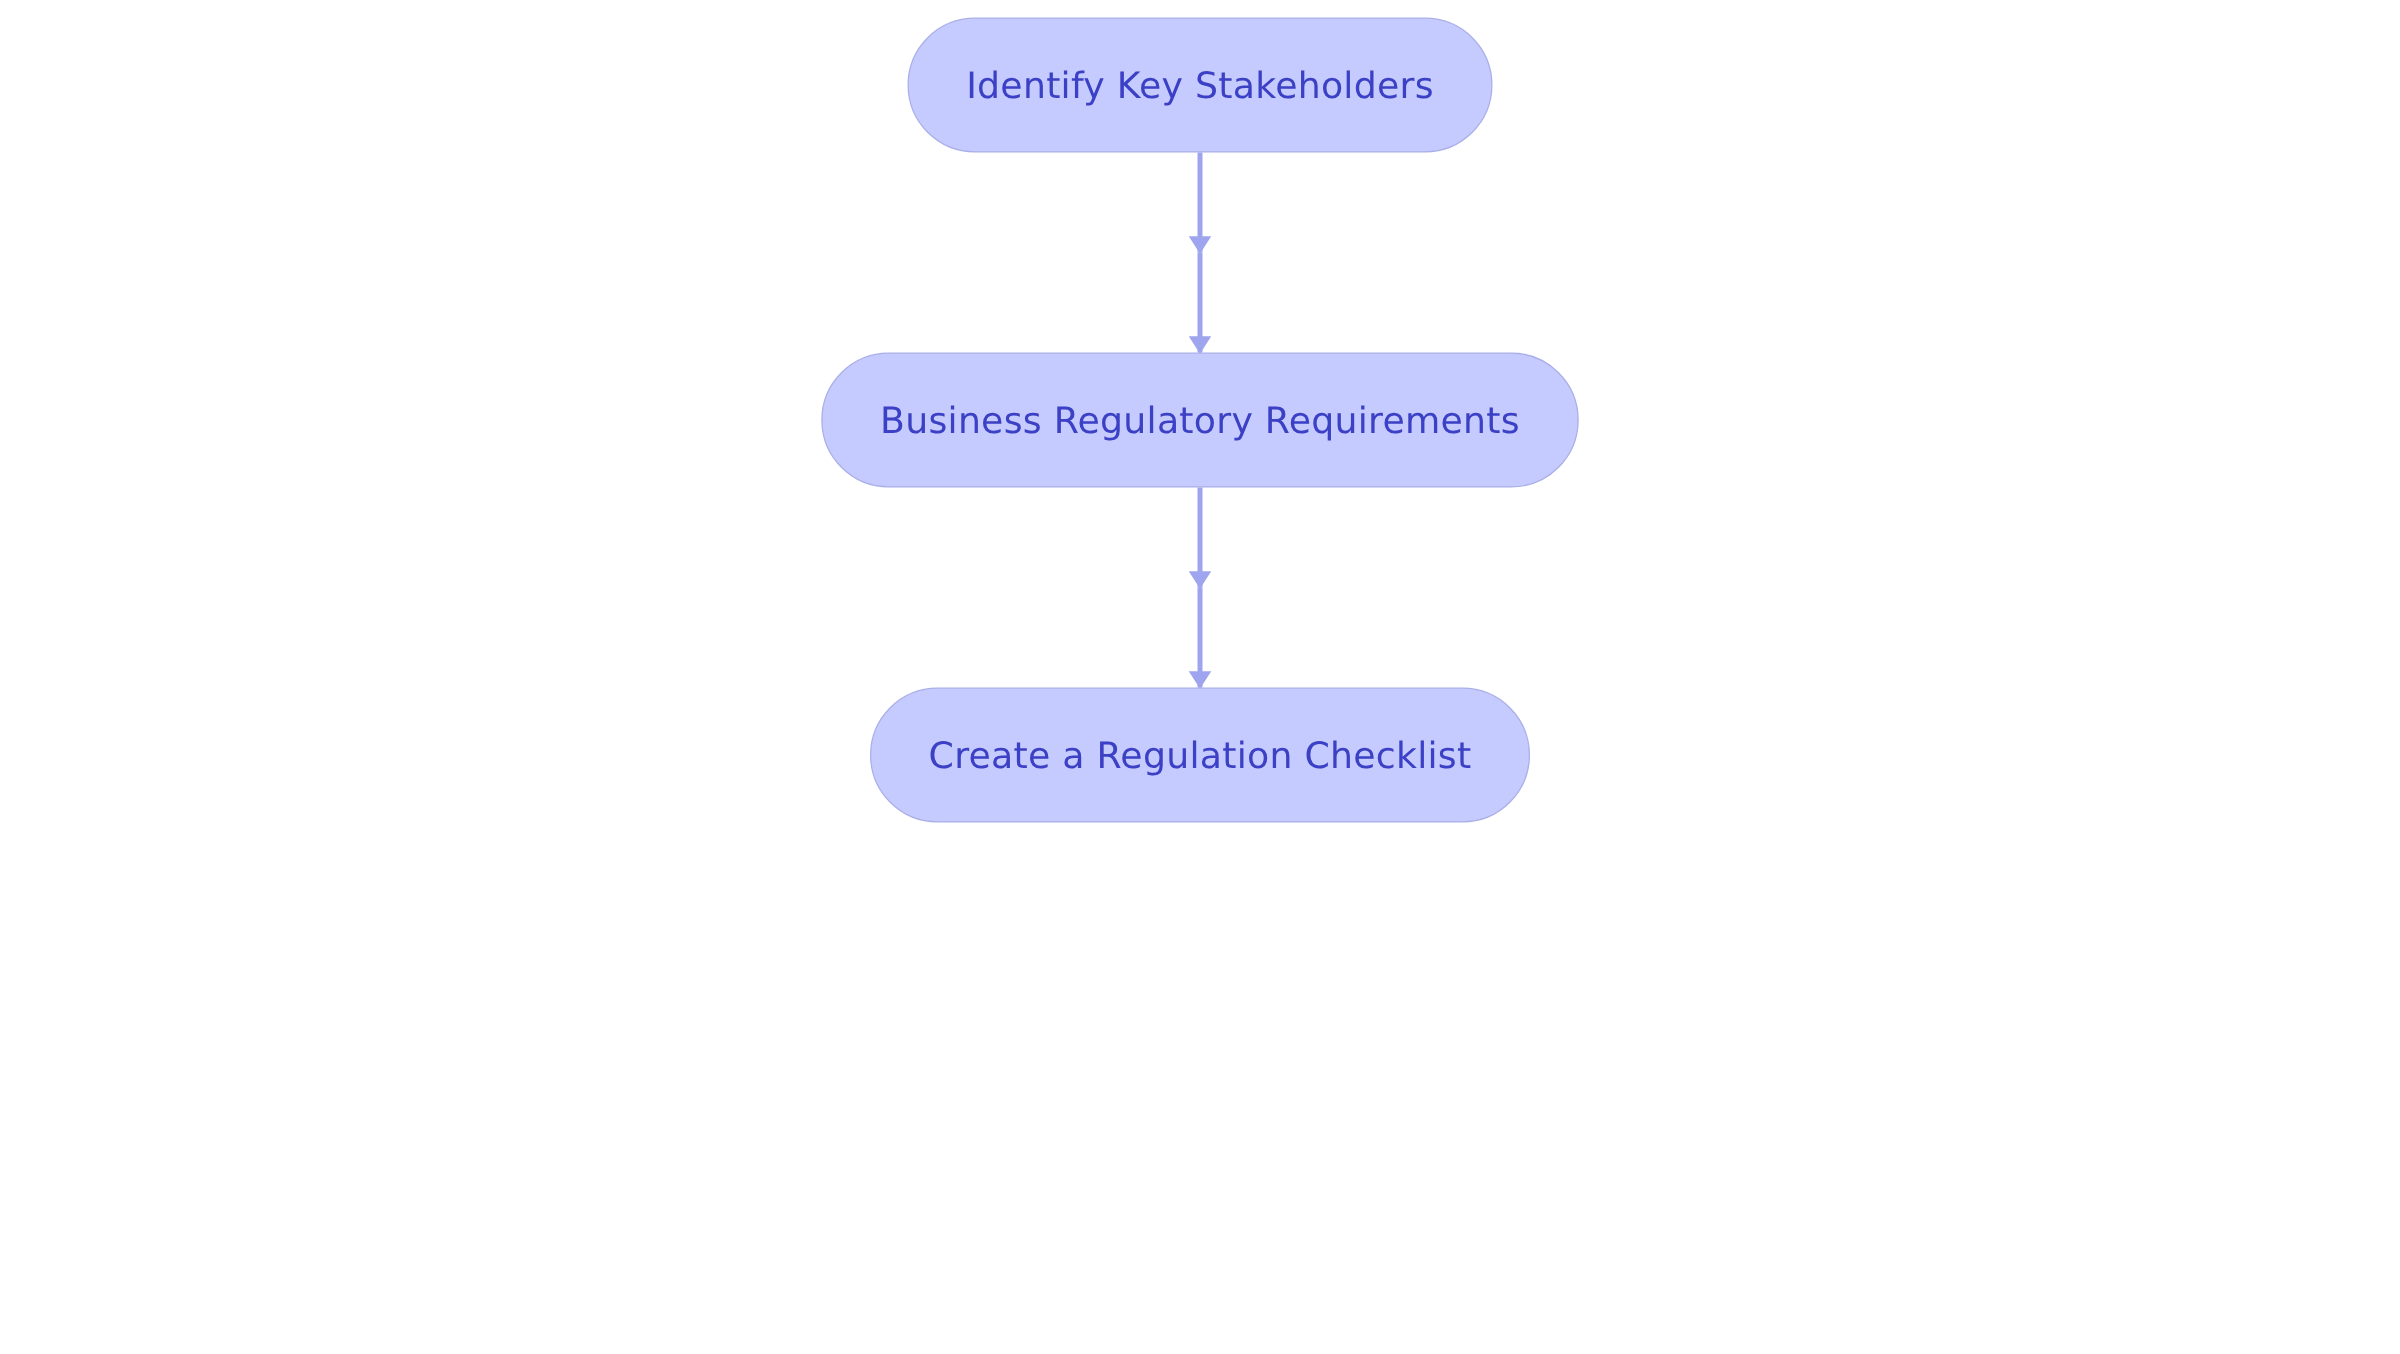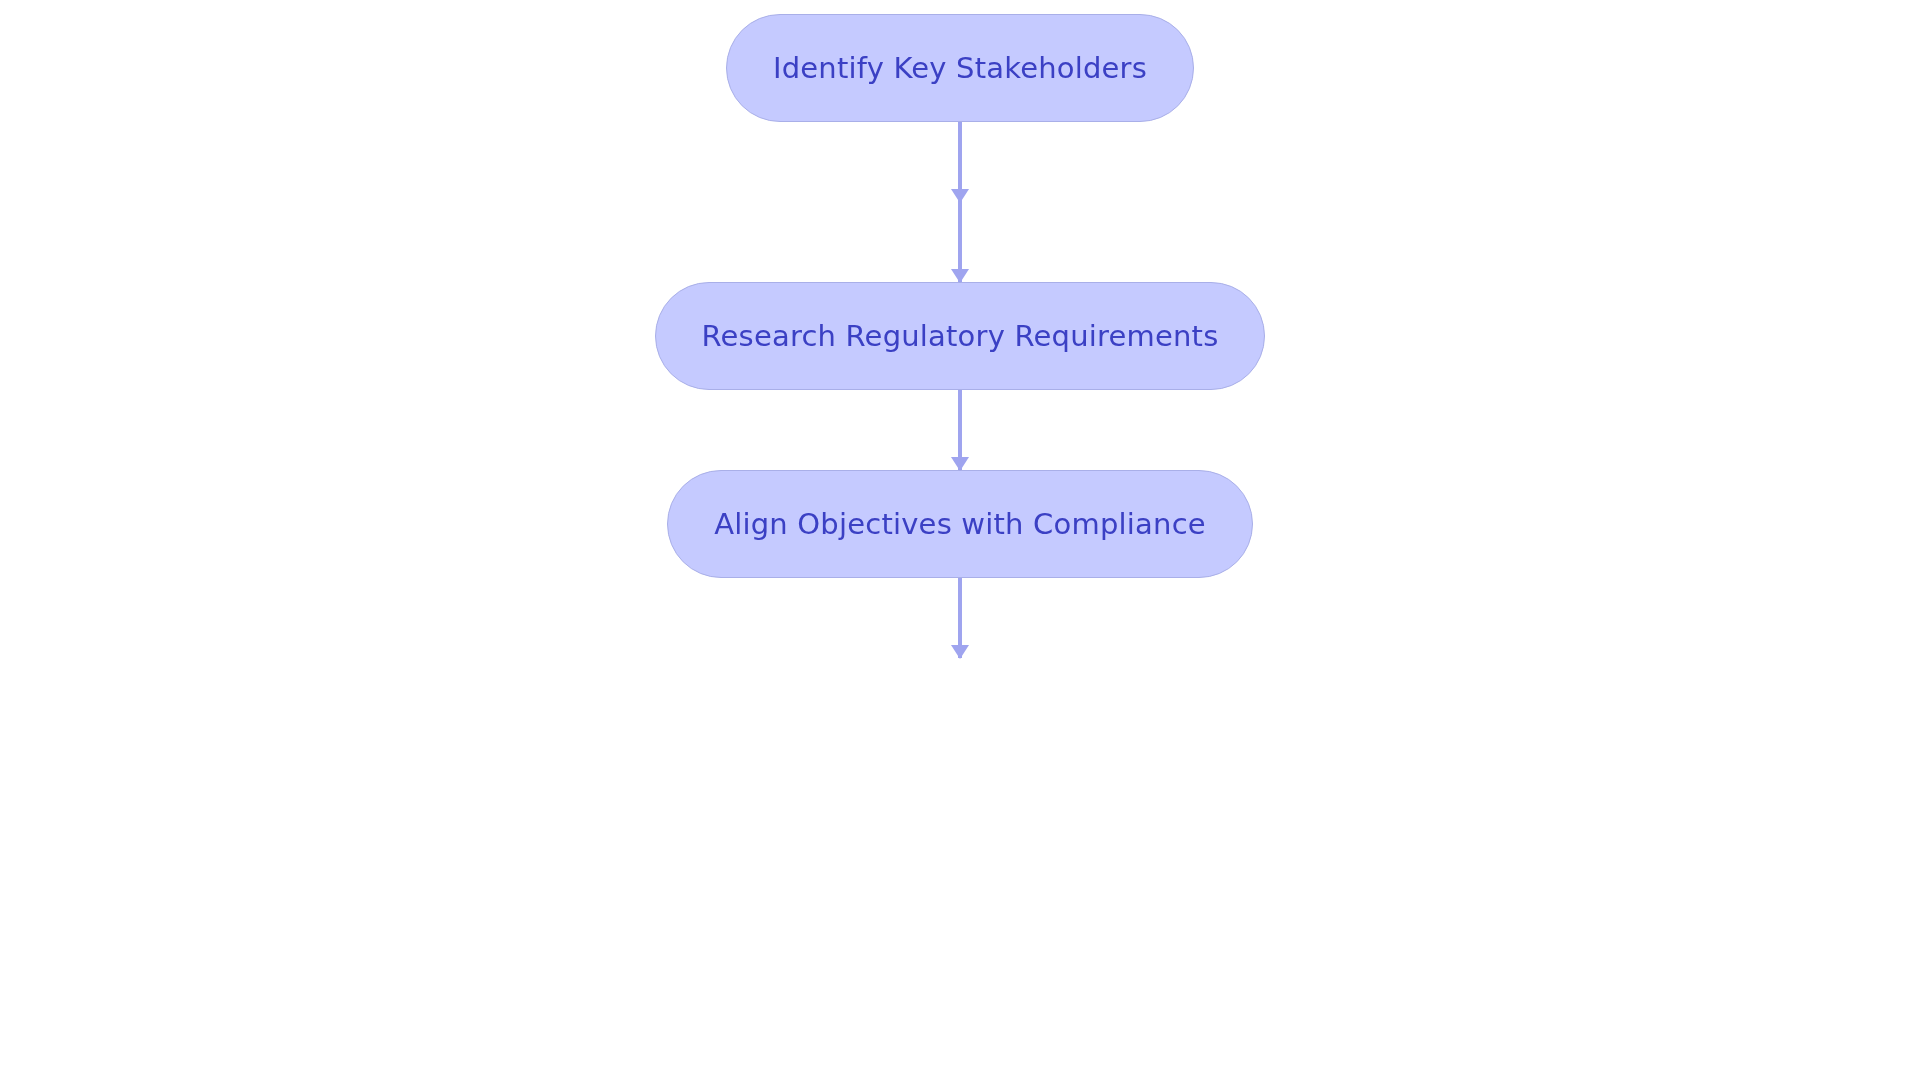--- a/index.html
+++ b/index.html
@@ -78,30 +78,30 @@
     <div class="connector" style="height:80px">
       <span class="arrowhead"></span>
     </div>
 
 
     <div class="connector" style="height:80px">
       <span class="arrowhead"></span>
     </div>
 
     <div class="node">
-      <span>Research Regulatory Requirements</span>
-    </div>
-
-    <div class="connector" style="height:80px">
-      <span class="arrowhead"></span>
-    </div>
-
-    <div class="node">
-      <span>Align Objectives with Compliance</span>
+      <span>Business Regulatory Requirements</span>
     </div>
 
     <div class="connector" style="height:80px">
       <span class="arrowhead"></span>
     </div>
 
 
+    <div class="connector" style="height:80px">
+      <span class="arrowhead"></span>
+    </div>
+
+    <div class="node">
+      <span>Create a Regulation Checklist</span>
+    </div>
+
   </div>
 </div>
 
 </body></html>

